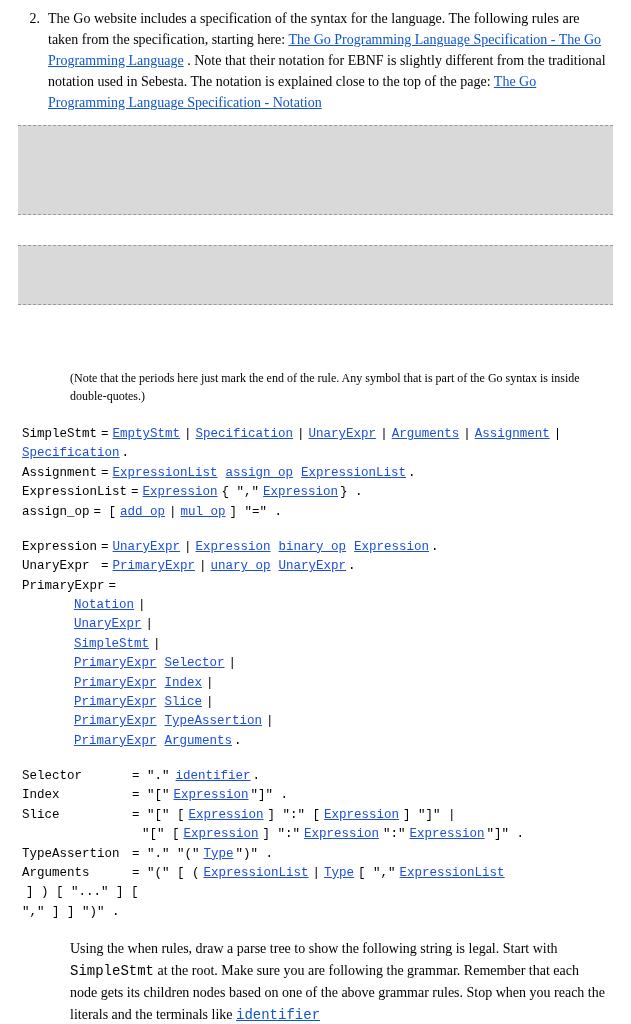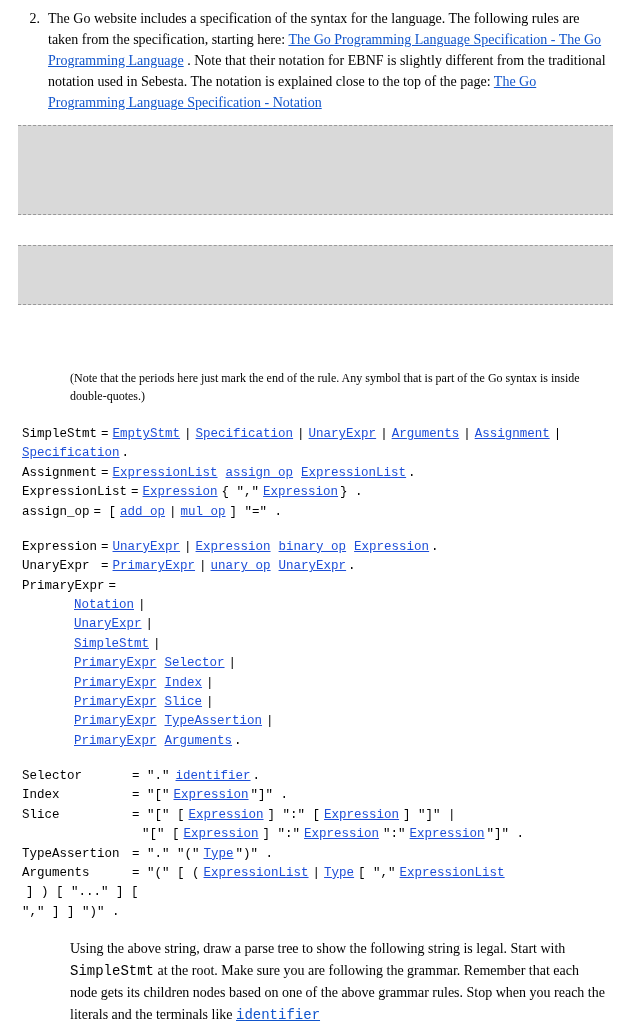--- a/index.html
+++ b/index.html
@@ -270,17 +270,17 @@
   </div>
   <div class="code-line">
     <span style="margin-left:0;">"," ] ] ")" .</span>
   </div>
 
 </div>
 
 <div class="spacer-lg"></div>
 
 <div class="prose-block">
-  <span>Using the above string, draw a parse tree to show the following string is legal. Start with</span>
+  <span>Using the when rules, draw a parse tree to show the following string is legal. Start with</span>
   <code style="font-family:'Courier New',monospace;">SimpleStmt</code>
   <span>at the root. Make sure you are following the grammar. Remember that each node gets its children nodes based on one of the above grammar rules. Stop when you reach the literals and the terminals like</span>
   <a href="#" style="font-family:'Courier New',monospace;">identifier</a>
 </div>
 
 </body></html>

